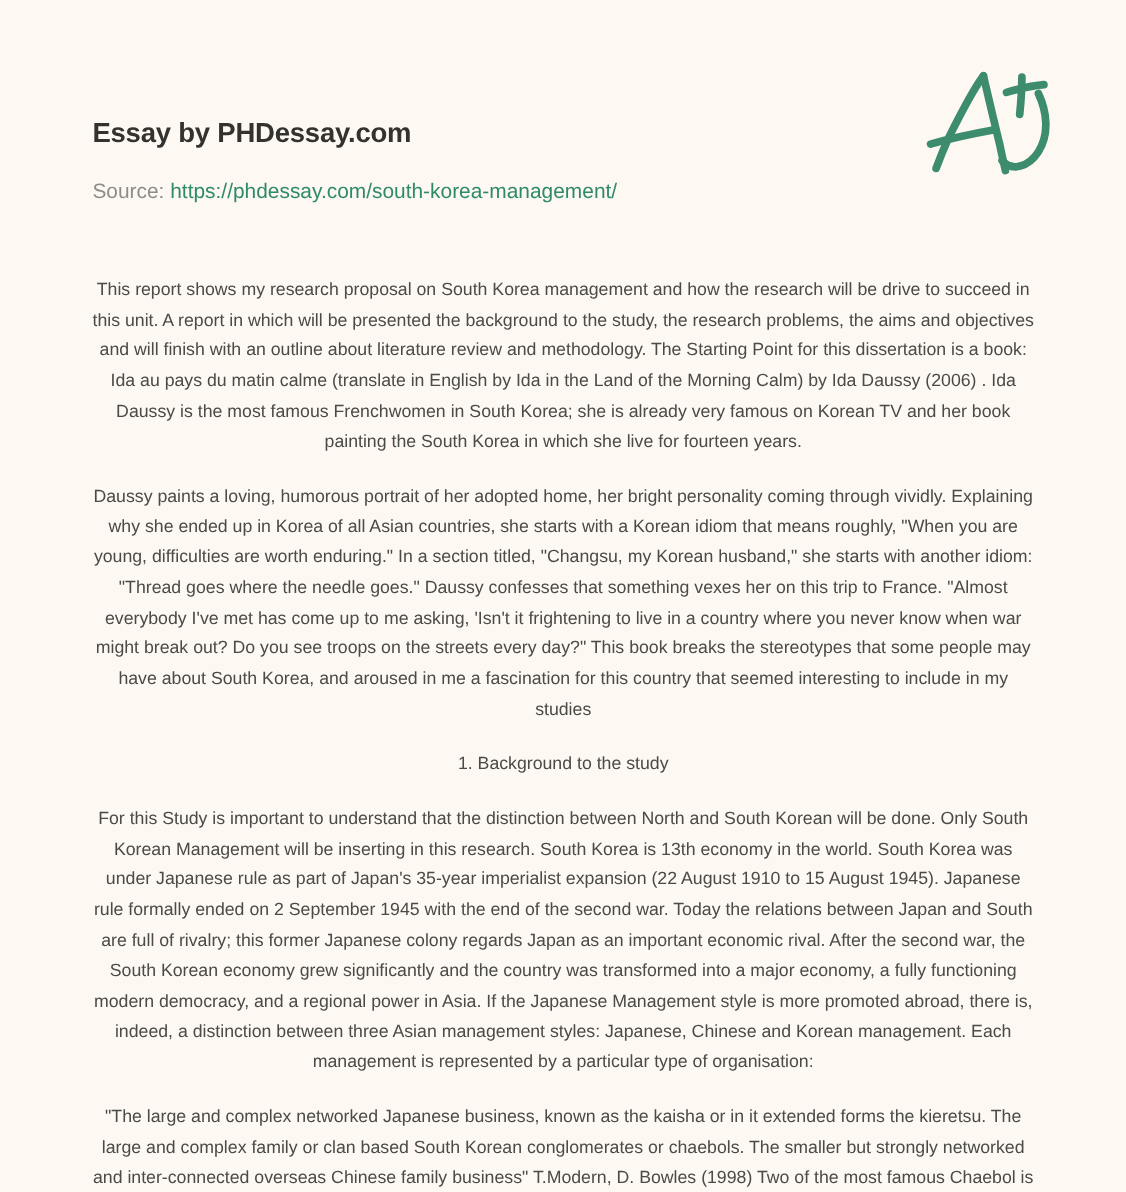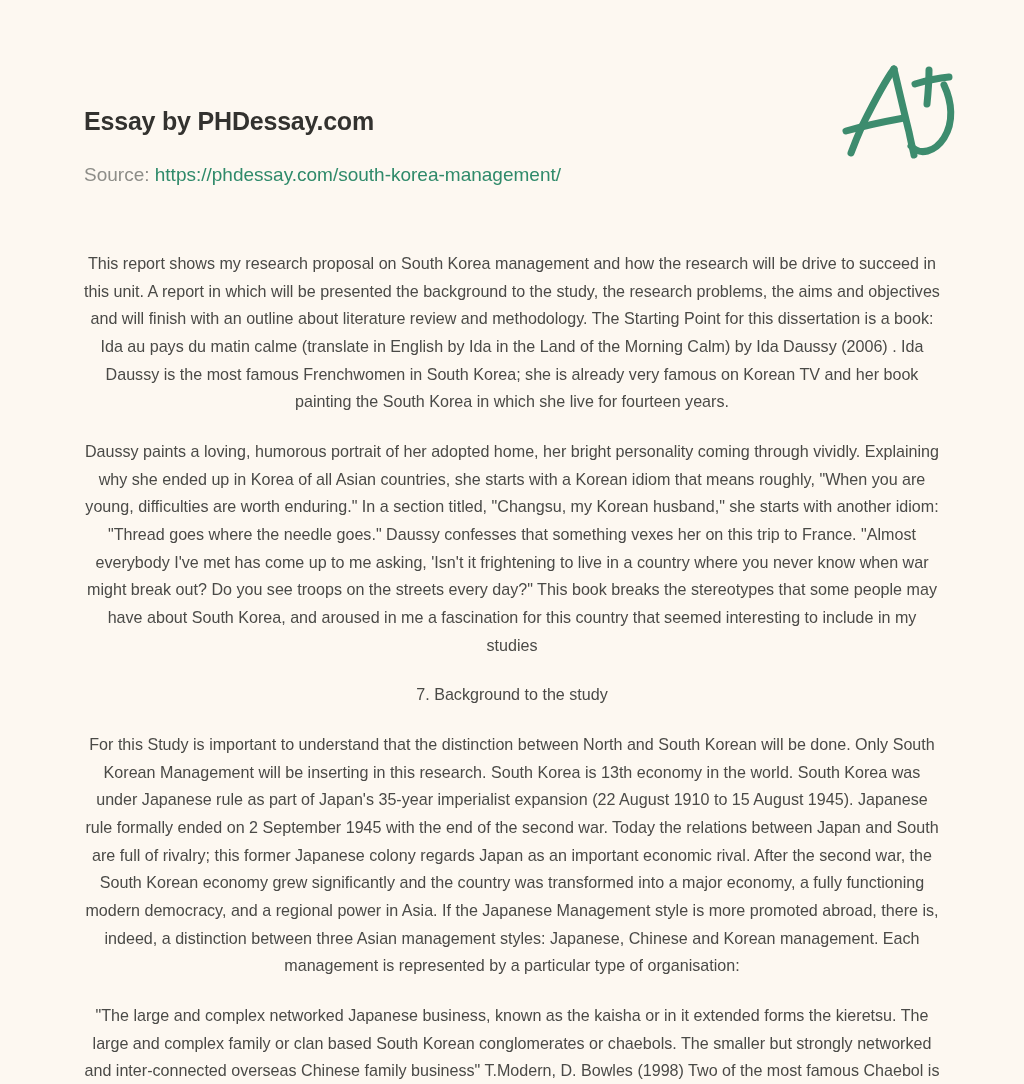--- a/index.html
+++ b/index.html
@@ -129,18 +129,18 @@
         <path d="M112 25 C120 42, 122 62, 112 78 C103 92, 88 96, 79 86" stroke-width="7"></path>
       </svg>
     </div>
 
   </div>
 
 
   <div class="article">
     <p>This report shows my research proposal on South Korea management and how the research will be drive to succeed in this unit. A report in which will be presented the background to the study, the research problems, the aims and objectives and will finish with an outline about literature review and methodology. The Starting Point for this dissertation is a book: Ida au pays du matin calme (translate in English by Ida in the Land of the Morning Calm) by Ida Daussy (2006) . Ida Daussy is the most famous Frenchwomen in South Korea; she is already very famous on Korean TV and her book painting the South Korea in which she live for fourteen years.</p>
     <p>Daussy paints a loving, humorous portrait of her adopted home, her bright personality coming through vividly. Explaining why she ended up in Korea of all Asian countries, she starts with a Korean idiom that means roughly, "When you are young, difficulties are worth enduring." In a section titled, "Changsu, my Korean husband," she starts with another idiom: "Thread goes where the needle goes." Daussy confesses that something vexes her on this trip to France. "Almost everybody I've met has come up to me asking, 'Isn't it frightening to live in a country where you never know when war might break out? Do you see troops on the streets every day?" This book breaks the stereotypes that some people may have about South Korea, and aroused in me a fascination for this country that seemed interesting to include in my studies</p>
-    <p>7. Background to the study</p>
+    <p>1. Background to the study</p>
     <p>For this Study is important to understand that the distinction between North and South Korean will be done. Only South Korean Management will be inserting in this research. South Korea is 13th economy in the world. South Korea was under Japanese rule as part of Japan's 35-year imperialist expansion (22 August 1910 to 15 August 1945). Japanese rule formally ended on 2 September 1945 with the end of the second war. Today the relations between Japan and South are full of rivalry; this former Japanese colony regards Japan as an important economic rival. After the second war, the South Korean economy grew significantly and the country was transformed into a major economy, a fully functioning modern democracy, and a regional power in Asia. If the Japanese Management style is more promoted abroad, there is, indeed, a distinction between three Asian management styles: Japanese, Chinese and Korean management. Each management is represented by a particular type of organisation:</p>
     <p>"The large and complex networked Japanese business, known as the kaisha or in it extended forms the kieretsu. The large and complex family or clan based South Korean conglomerates or chaebols. The smaller but strongly networked and inter-connected overseas Chinese family business" T.Modern, D. Bowles (1998) Two of the most famous Chaebol is Samsung and Hyundai. The Chaebols are peculiar to Korean Management; they are large-scale enterprise organized in family owned conglomerate</p>
   </div>
 
 </div>
 
 </body></html>

